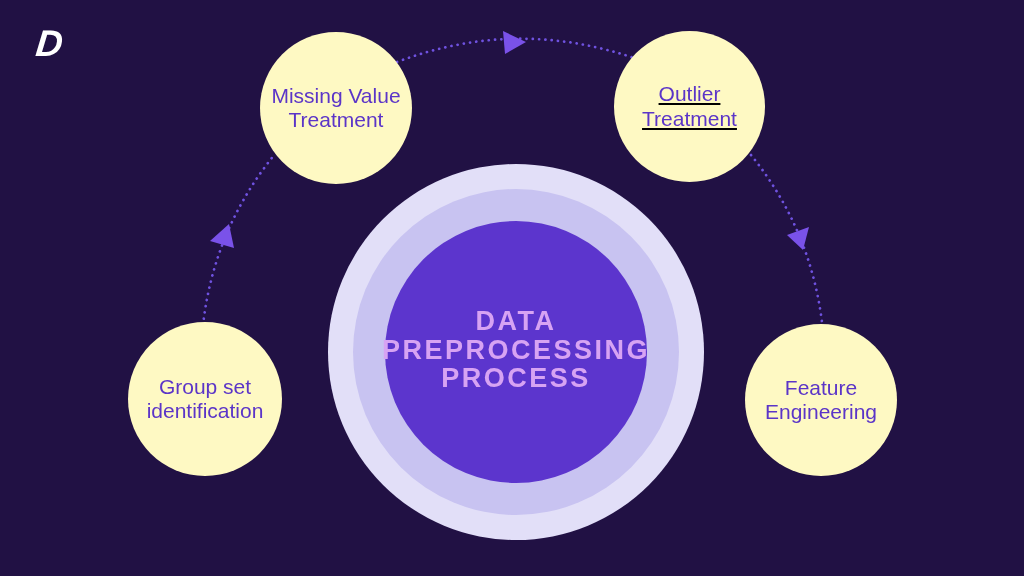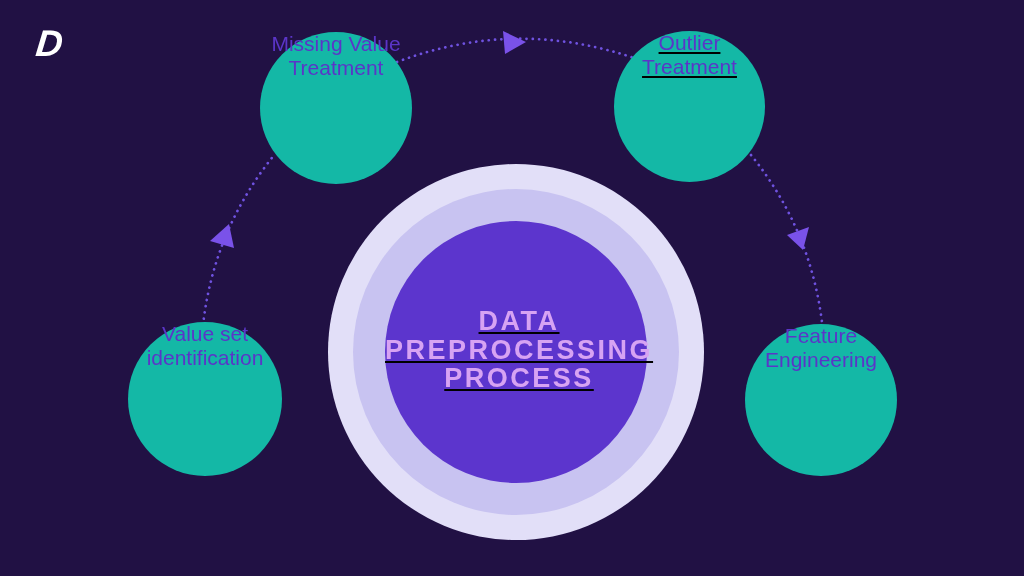--- a/index.html
+++ b/index.html
@@ -86,41 +86,41 @@
     background: #c8c3f1;
     z-index: 3;
   }
   .ring-inner {
     left: 385px; top: 221px;
     width: 262px; height: 262px;
     background: #5c35cd;
     z-index: 4;
     display: flex;
     align-items: center;
-    justify-content: flex-start;
-    text-decoration: underline;
+    justify-content: center;
   }
   .center-title {
     white-space: pre-line;
     text-align: center;
     color: #d7a3f3;
     font-size: 27px;
     font-weight: 800;
     letter-spacing: 2.5px;
     line-height: 1.06;
     margin-top: -4px;
   }
 
   
   .node {
     position: absolute;
     border-radius: 50%;
-    background: #14b8a6;
+    background: #fef9c3;
     z-index: 4;
     display: flex;
+    align-items: center;
     justify-content: center;
   }
   .node-label {
     white-space: pre-line;
     text-align: center;
     color: #5b35c8;
     font-size: 21px;
     font-weight: 500;
     line-height: 1.15;
   }
@@ -147,21 +147,21 @@
 
 <div class="ring ring-outer"></div>
 <div class="ring ring-middle"></div>
 <div class="ring ring-inner">
   <div class="center-title">DATA
 PREPROCESSING
 PROCESS</div>
 </div>
 
 <div class="node node-dataset">
-  <div class="node-label">Value set
+  <div class="node-label">Group set
 identification</div>
 </div>
 <div class="node node-missing-value">
   <div class="node-label">Missing Value
 Treatment</div>
 </div>
 <div class="node node-outlier">
   <div class="node-label">Outlier
 Treatment</div>
 </div>

